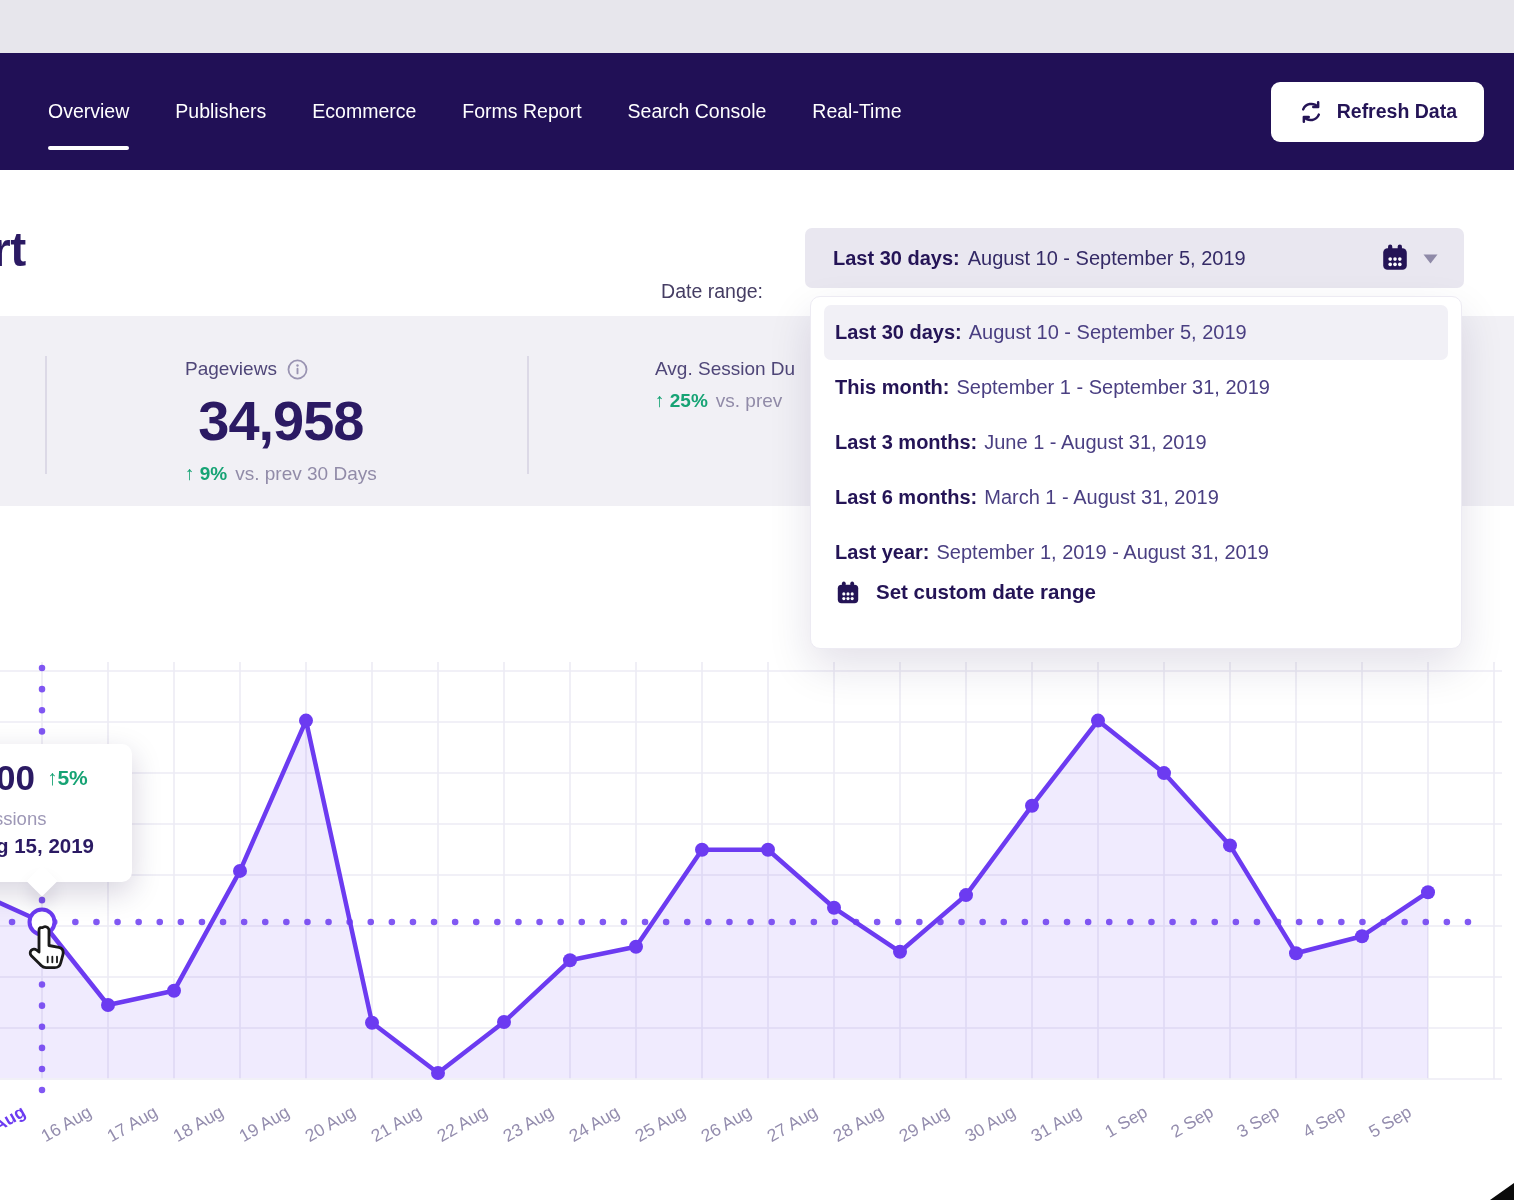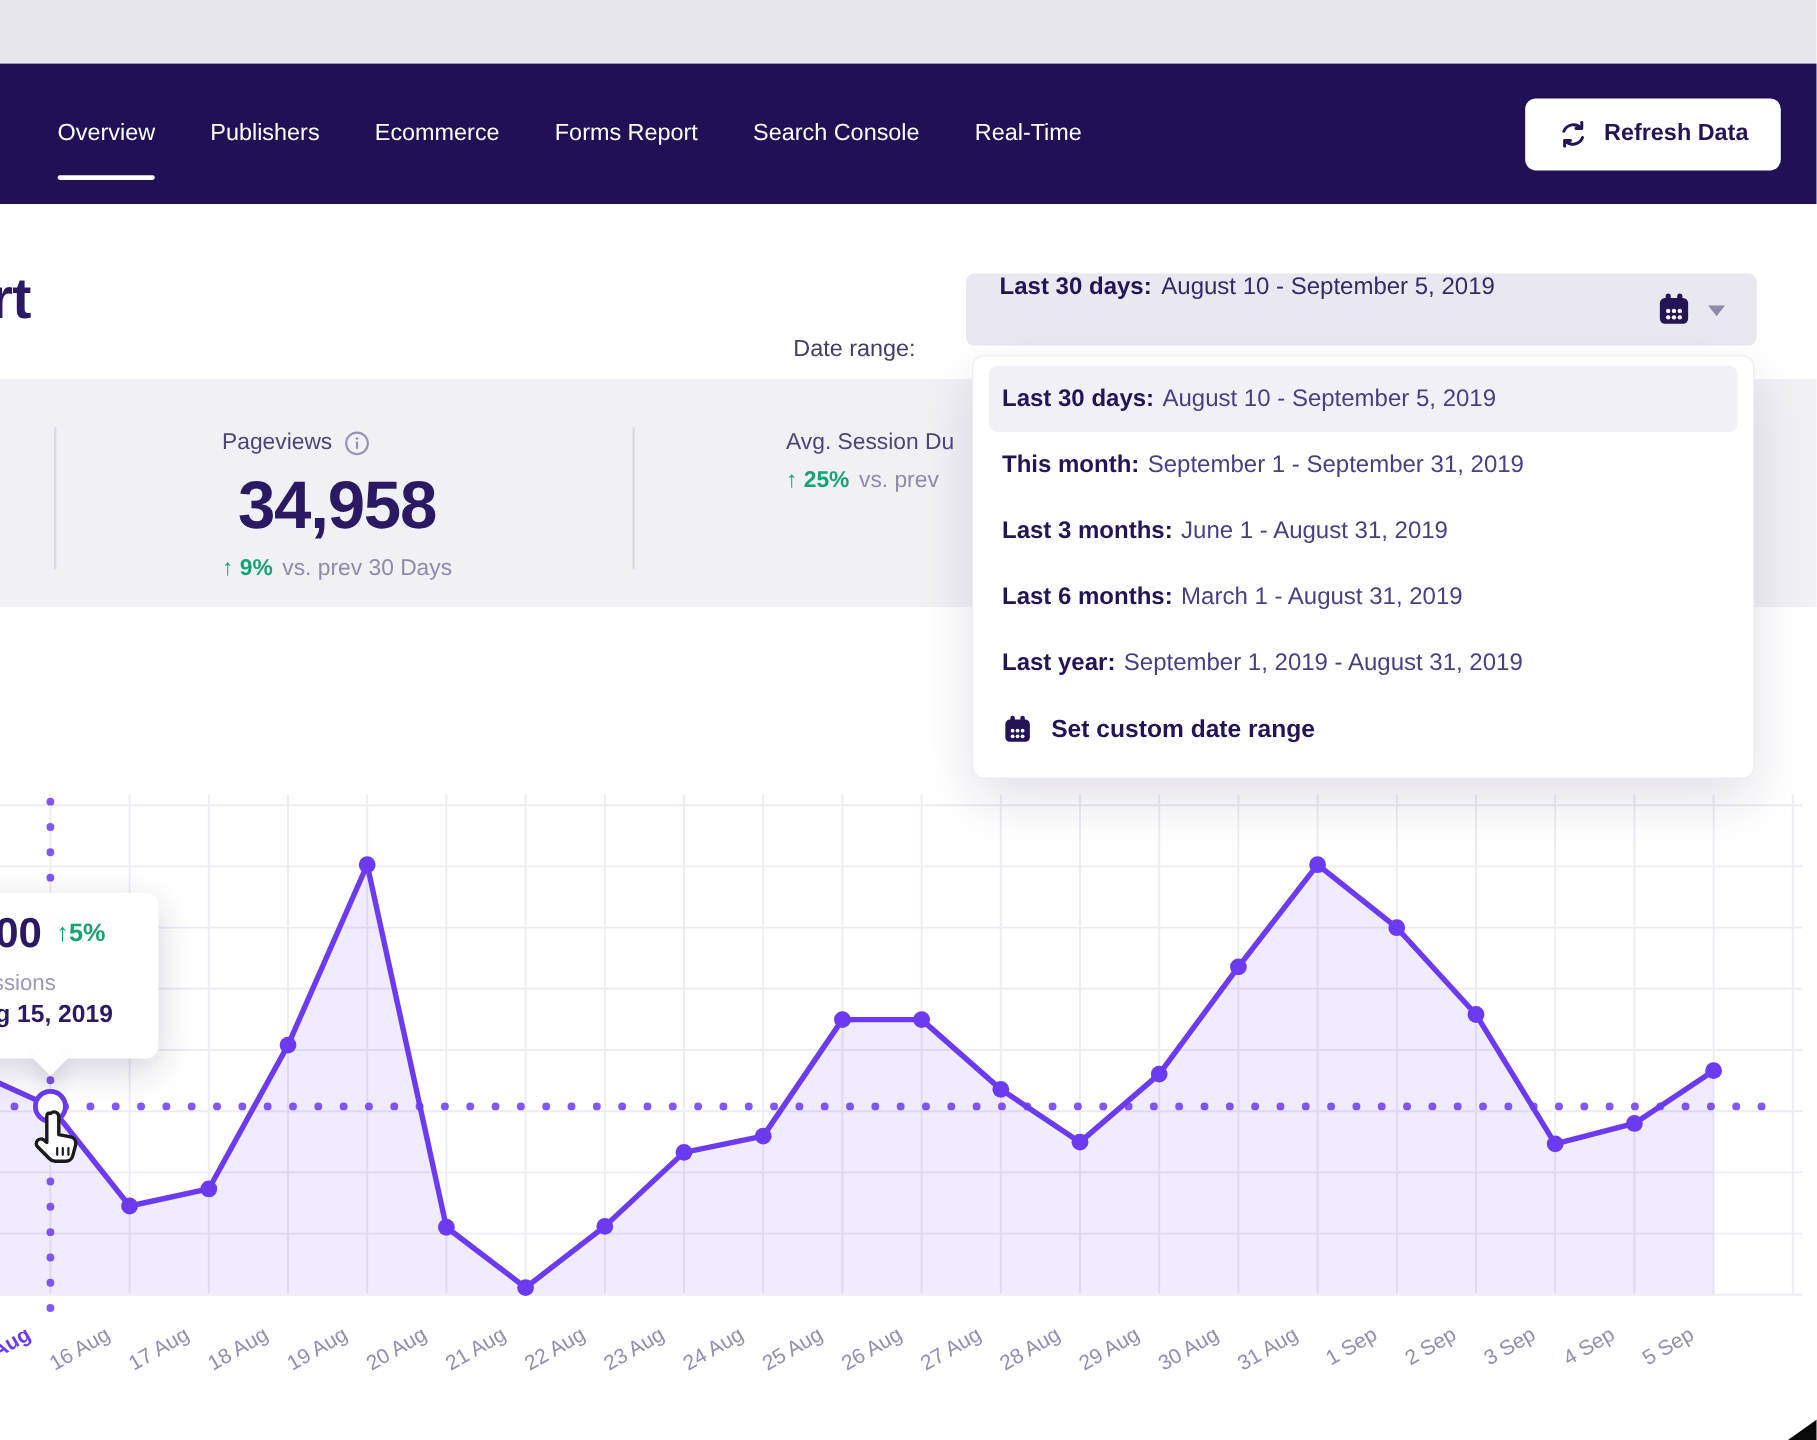--- a/index.html
+++ b/index.html
@@ -22,21 +22,21 @@
        font-family:"Liberation Sans","DejaVu Sans",sans-serif;font-size:19.5px;font-weight:700;}
 
   
   .page-title{position:absolute;left:-8px;top:222px;margin:0;font-size:48px;font-weight:800;
        color:#2b1a63;z-index:1;letter-spacing:-.5px;}
 
   
   .dr-label{position:absolute;left:600px;top:247px;width:163px;text-align:right;
        font-size:19.5px;color:#453d63;z-index:1;margin-top:33px;}
   .dr-pill{position:absolute;left:805px;top:228px;width:659px;height:60px;box-sizing:border-box;
-       background:#e9e7f0;border-radius:7px;display:flex;padding:0 28px;
+       background:#e9e7f0;border-radius:7px;display:flex;align-items:center;padding:0 28px;
        font-size:20px;color:#342a66;z-index:1;cursor:pointer;}
   .dr-pill b{color:#241456;margin-right:8px;font-weight:700;}
   .pill-cal{position:absolute;right:54px;top:15px;color:#241456;line-height:0;}
   .pill-chev{position:absolute;right:26px;top:26px;line-height:0;}
 
   
   .stats{position:absolute;top:316px;left:0;right:0;height:190px;background:#f1f0f5;z-index:0;}
   .vdiv{position:absolute;top:40px;width:2px;height:118px;background:#dcd9e6;}
   .card{position:absolute;top:0;}
   .card-label{display:flex;align-items:flex-end;gap:10px;font-size:19px;color:#4f4678;margin-top:42px;}
@@ -45,21 +45,21 @@
   .card-delta .pos{color:var(--green,#16a374);font-weight:700;margin-right:8px;}
 
   
   .dropdown{position:absolute;left:810px;top:296px;width:652px;box-sizing:border-box;background:#fff;
        border:1px solid #edebf3;border-radius:10px;box-shadow:0 18px 44px rgba(28,12,70,.12);
        padding:8px 13px 12px;z-index:6;}
   .dd-item{height:55px;display:flex;align-items:center;padding:0 11px;font-size:20px;color:#4a3f82;
        border-radius:7px;cursor:pointer;white-space:nowrap;}
   .dd-item b{color:#241456;margin-right:7px;font-weight:700;}
   .dd-item.sel{background:#f1f0f6;}
-  .dd-custom{height:56px;display:flex;align-items:center;gap:15px;padding:0 11px;font-size:20.5px;
+  .dd-custom{height:56px;display:flex;gap:15px;padding:0 11px;font-size:20.5px;
        font-weight:700;color:#241456;cursor:pointer;}
   .dd-custom .cal{line-height:0;color:#241456;}
 
   
   .chart-svg{position:absolute;left:0;top:0;z-index:1;}
   .xlabel{position:absolute;width:90px;text-align:right;font-size:17.5px;color:#948dae;
        transform:rotate(-30deg);transform-origin:100% 50%;z-index:1;white-space:nowrap;}
   .xlabel.hot{color:var(--accent,#6c3bf1);font-weight:700;}
 
   

